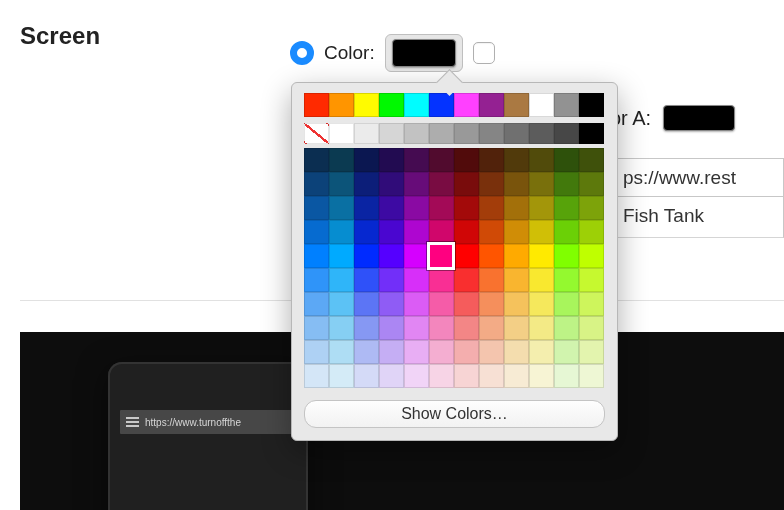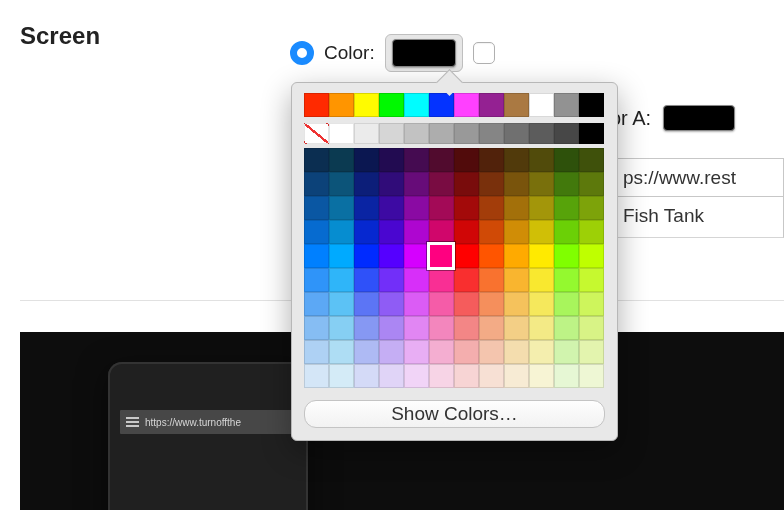--- a/index.html
+++ b/index.html
@@ -186,21 +186,21 @@
     pointer-events: none;
   }
   .show-btn {
     display: block;
     margin: 12px 12px 2px 12px;
     width: calc(100% - 24px);
     height: 28px;
     background: linear-gradient(#fefefe,#f2f2f2);
     border: 1px solid #c4c4c4;
     border-radius: 12px;
-    font-size: 19px;
+    font-size: 16px;
     color: #333;
     cursor: pointer;
   }
 </style>
 </head>
 <body>
 
 <div class="heading">Screen</div>
 
 <div class="row1">

